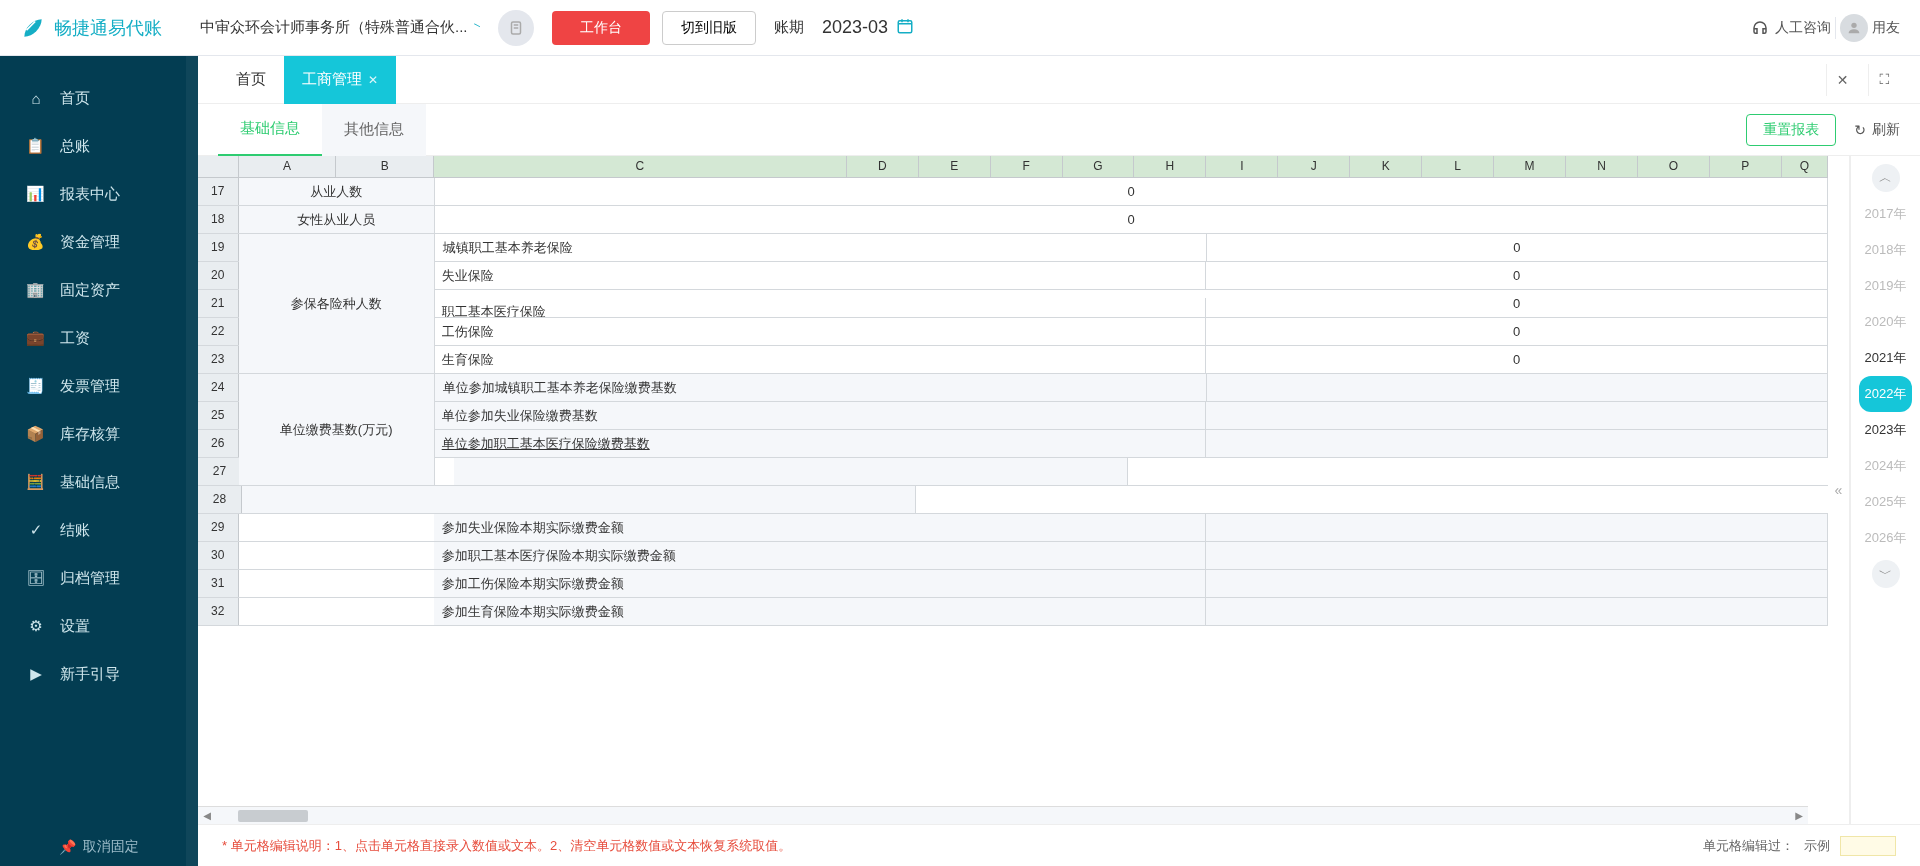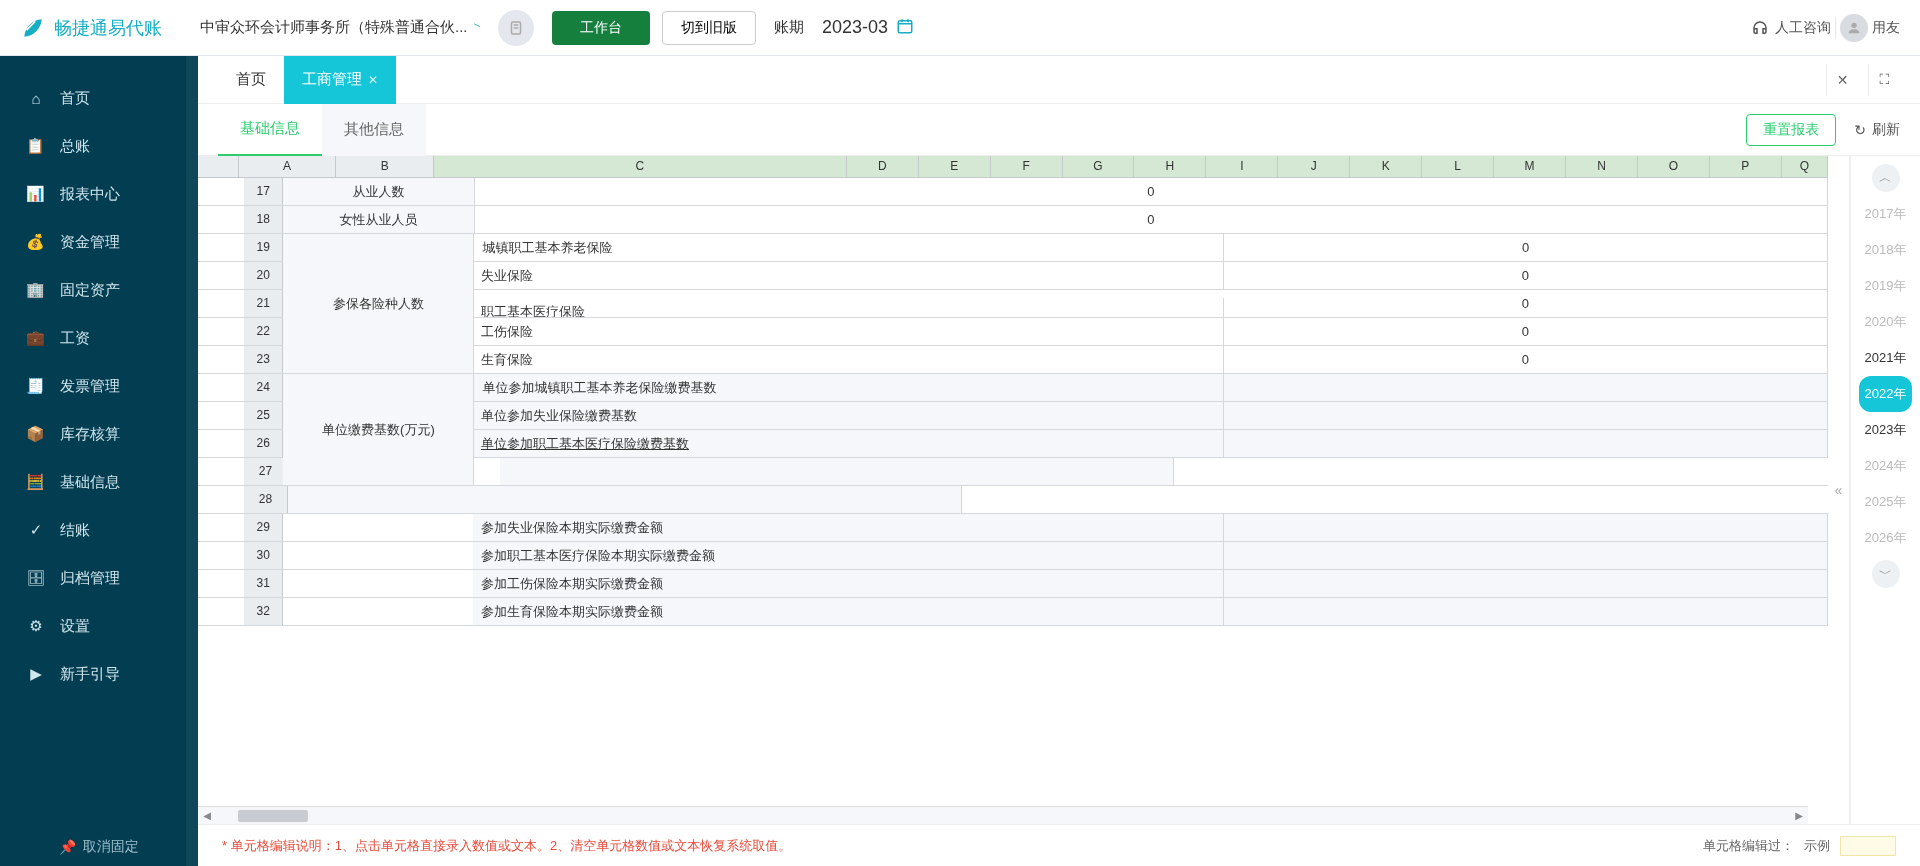--- a/index.html
+++ b/index.html
@@ -4,21 +4,21 @@
 <style>
 * { box-sizing: border-box; margin: 0; padding: 0; }
 body { font-family: "Microsoft YaHei", -apple-system, sans-serif; font-size: 14px; color: #333; background: #fff; overflow: hidden; }
 .app { display: flex; flex-direction: column; height: 866px; width: 1920px; }
 .topbar { height: 56px; display: flex; align-items: center; border-bottom: 1px solid #e4e7ed; padding: 0 20px; background: #fff; }
 .logo { display: flex; align-items: center; color: #15aec5; font-size: 18px; font-weight: 500; width: 180px; }
 .logo svg { margin-right: 8px; }
 .org-select { display: flex; align-items: center; color: #333; font-size: 15px; max-width: 280px; white-space: nowrap; overflow: hidden; text-overflow: ellipsis; cursor: pointer; }
 .org-select .chev { color: #15aec5; margin-left: 6px; }
 .round-icon { width: 36px; height: 36px; border-radius: 50%; background: #e4e7ed; display: flex; align-items: center; justify-content: center; color: #aaa; margin: 0 18px; }
-.btn-primary { background: #15803d; color: #fff; border: none; border-radius: 4px; padding: 8px 28px; font-size: 14px; cursor: pointer; text-align: center; }
+.btn-primary { background: #ef4444; color: #fff; border: none; border-radius: 4px; padding: 8px 28px; font-size: 14px; cursor: pointer; text-align: center; }
 .btn-outline { background: #fff; border: 1px solid #ccc; border-radius: 4px; padding: 7px 18px; font-size: 14px; margin-left: 12px; cursor: pointer; }
 .period-label { margin-left: 18px; font-size: 15px; }
 .period-val { margin-left: 18px; font-size: 18px; }
 .cal-icon { color: #15aec5; margin-left: 8px; cursor: pointer; }
 .top-right { margin-left: auto; display: flex; align-items: center; gap: 4px; }
 .support { display: flex; align-items: center; gap: 6px; cursor: pointer; color: #555; }
 .avatar { width: 28px; height: 28px; border-radius: 50%; background: #d8dce0; display: flex; align-items: center; justify-content: center; color: #aaa; }
 .username { color: #555; }
 .body { display: flex; flex: 1; min-height: 0; }
 .sidebar { width: 198px; background: #033d52; color: #cfe6ec; display: flex; flex-direction: column; padding-top: 18px; position: relative; }
@@ -40,21 +40,21 @@
 .sub-actions { margin-left: auto; display: flex; align-items: center; gap: 18px; }
 .btn-green-outline { border: 1px solid #2ecc71; color: #2ecc71; background: #fff; border-radius: 4px; padding: 6px 16px; cursor: pointer; font-size: 14px; }
 .refresh { display: flex; align-items: center; gap: 6px; color: #555; cursor: pointer; font-size: 14px; }
 .sheet-wrap { flex: 1; display: flex; min-height: 0; }
 .sheet { flex: 1; overflow: hidden; display: flex; flex-direction: column; min-width: 0; position: relative; }
 .colhdr { display: flex; background: #e9edf0; border-bottom: 1px solid #c5c9cd; height: 22px; font-size: 12px; color: #333; }
 .corner { width: 44px; border-right: 1px solid #c5c9cd; background: #e9edf0; }
 .ch { border-right: 1px solid #c5c9cd; text-align: center; line-height: 21px; }
 .ch.sel { background: #d4e8d4; }
 .rows { flex: 1; overflow-y: hidden; }
-.row { display: flex; height: 28px; border-bottom: 1px solid #d4d8dc; padding-left: 46px; }
+.row { display: flex; height: 28px; border-bottom: 1px solid #d4d8dc; }
 .rh { width: 44px; background: #e9edf0; border-right: 1px solid #c5c9cd; text-align: center; font-size: 12px; line-height: 27px; color: #333; }
 .cell { border-right: 1px solid #d4d8dc; padding: 0 8px; line-height: 27px; font-size: 13px; white-space: nowrap; overflow: hidden; }
 .cell.grey { background: #f5f7fa; }
 .cell.center { text-align: center; }
 .hscroll { height: 18px; background: #f5f7fa; border-top: 1px solid #ddd; position: relative; margin: 0 20px 0 0; display: flex; align-items: center; }
 .hscroll .thumb { position: absolute; left: 40px; height: 12px; width: 70px; background: #c8ccd0; border-radius: 2px; }
 .hscroll .arrow { width: 18px; height: 18px; display: flex; align-items: center; justify-content: center; color: #888; font-size: 10px; }
 .hscroll .arrow.right { margin-left: auto; }
 .year-panel { width: 70px; display: flex; flex-direction: column; align-items: center; padding: 8px 0; gap: 4px; background: #fff; border-left: 1px solid #eee; }
 .yp-btn { width: 28px; height: 28px; border-radius: 50%; background: #eef1f4; display: flex; align-items: center; justify-content: center; color: #888; cursor: pointer; font-size: 13px; }

